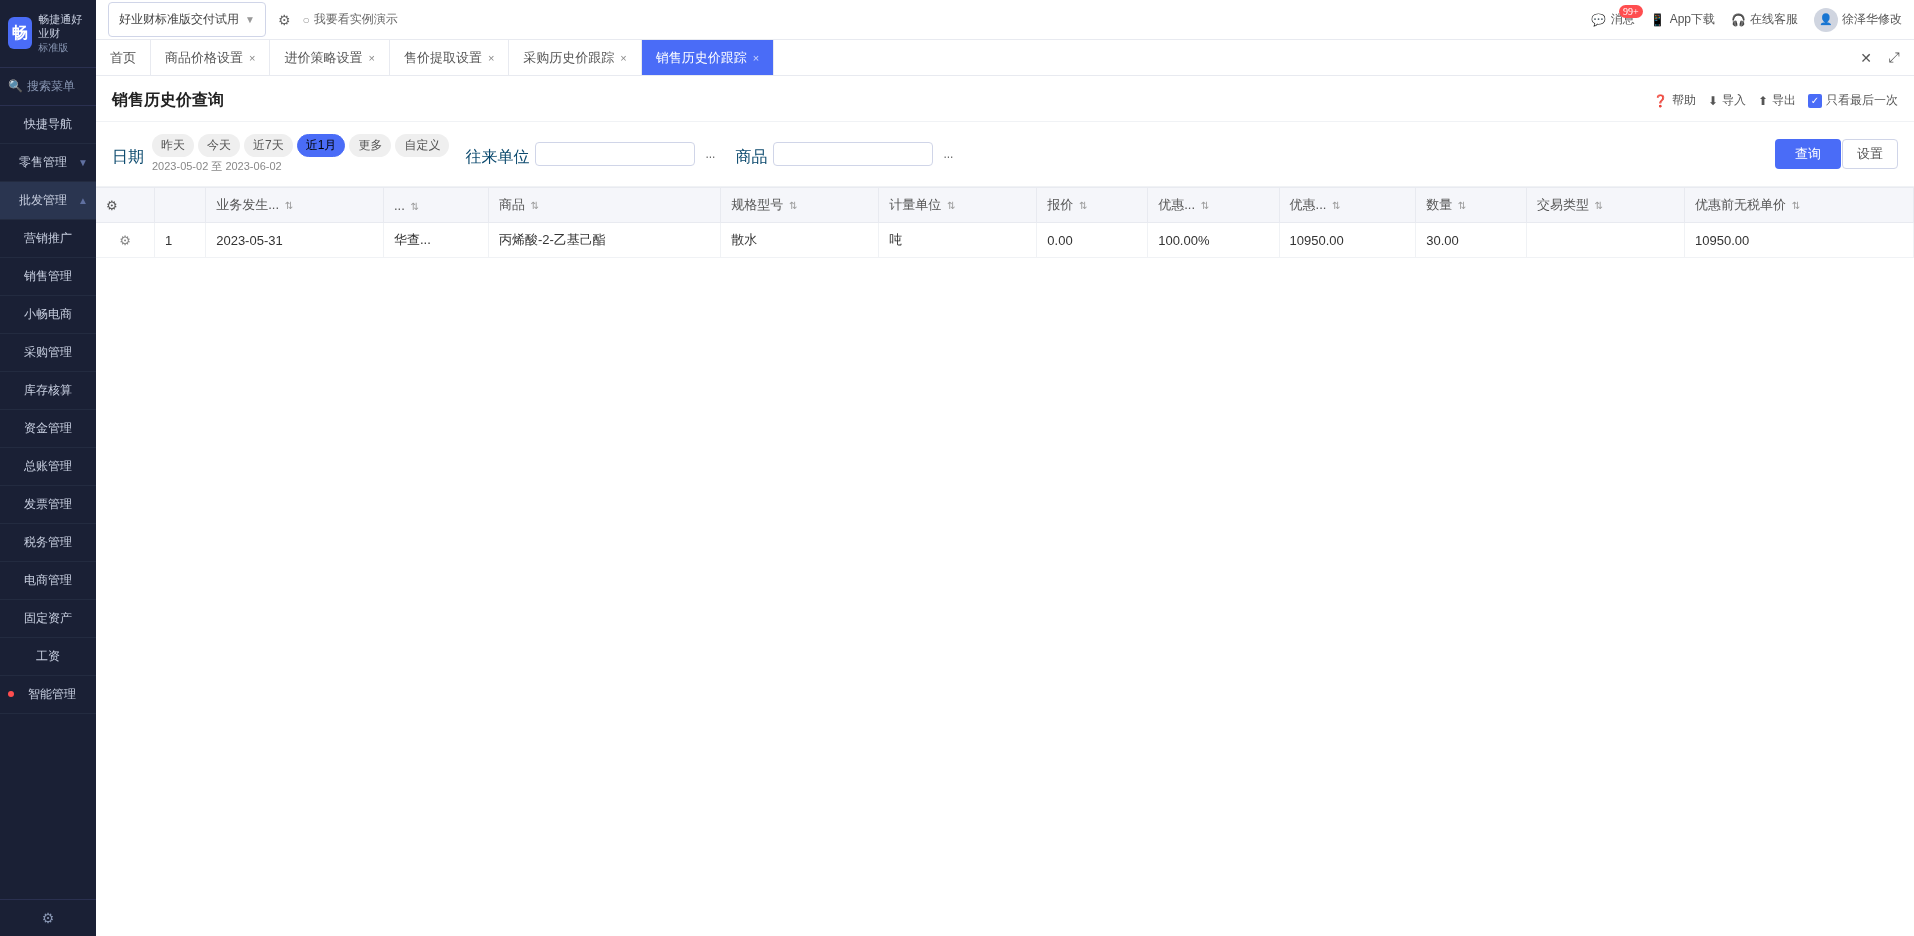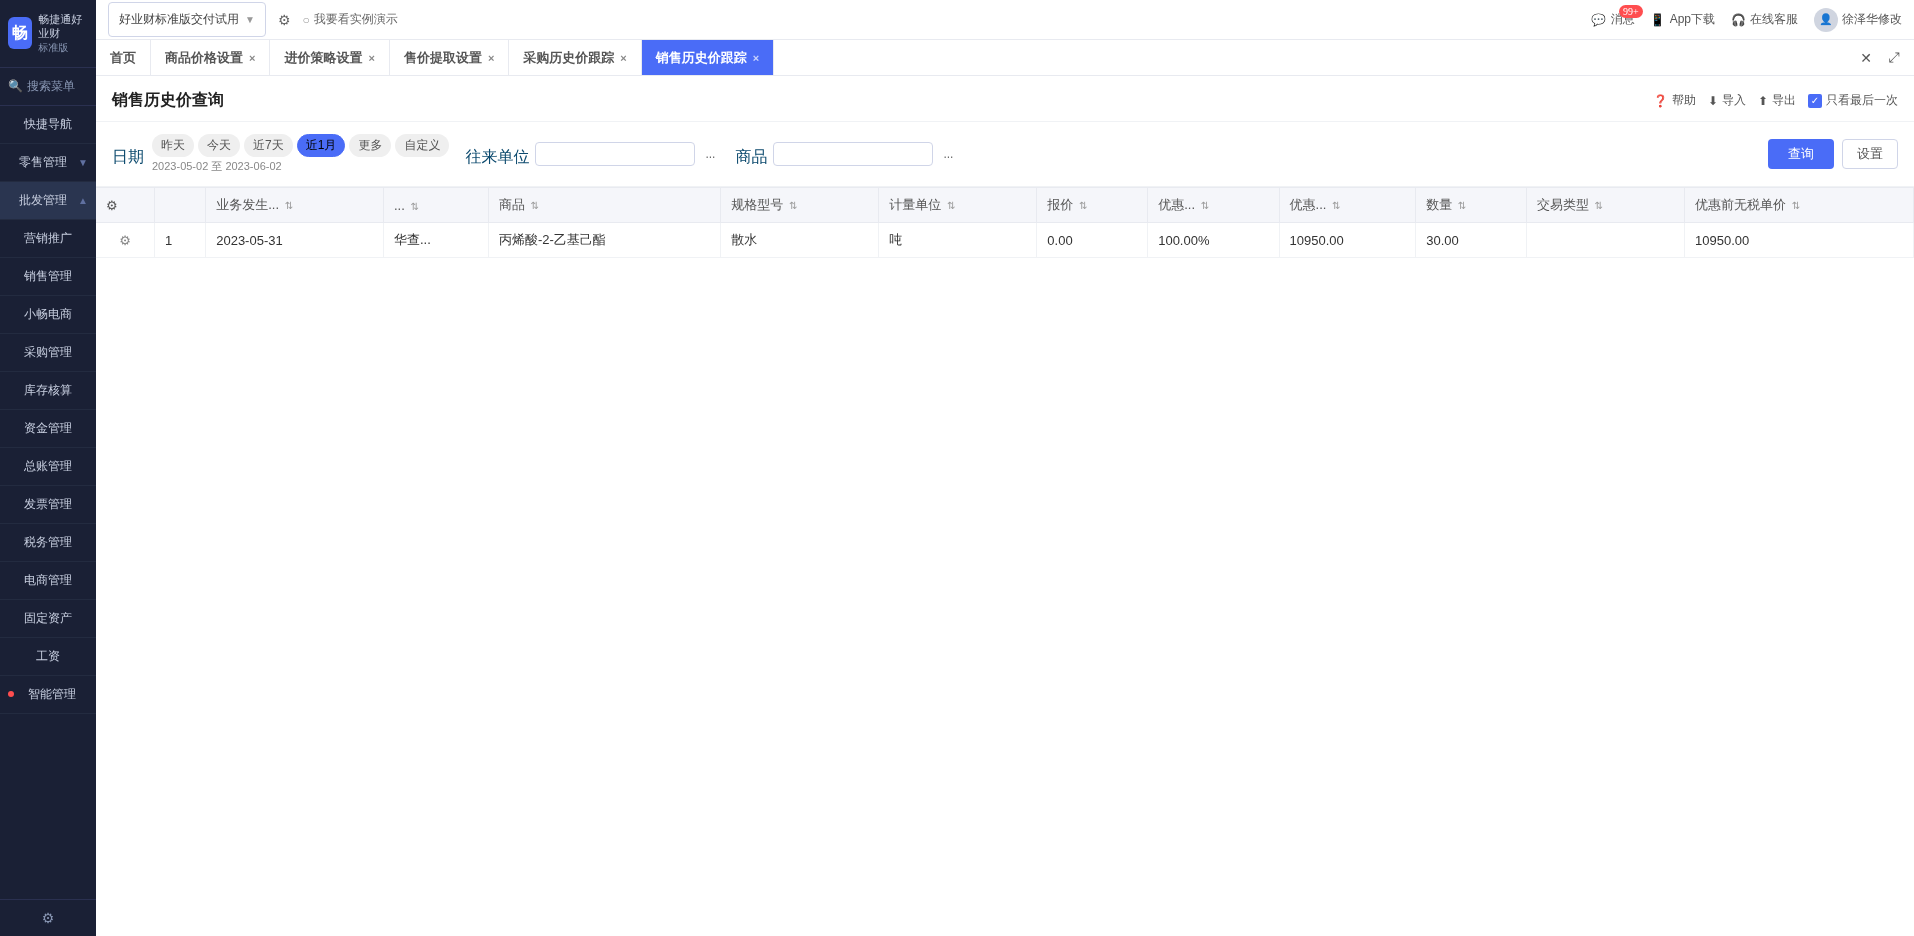--- a/index.html
+++ b/index.html
@@ -134,21 +134,20 @@
     .tab-item {
       height: 36px;
       display: flex; align-items: center;
       padding: 0 14px;
       font-size: 13px;
       color: #555;
       cursor: pointer;
       border-right: 1px solid #e8eaf0;
       white-space: nowrap;
       gap: 6px;
-      font-weight: bold;
     }
     .tab-item.active { background: #4a6cf7; color: white; }
     .tab-close { font-size: 11px; color: inherit; opacity: 0.7; }
     .tabbar-controls {
       margin-left: auto;
       display: flex; align-items: center;
       padding: 0 8px;
       gap: 4px;
     }
     .tabbar-ctrl-btn {
@@ -220,21 +219,21 @@
       font-size: 12px;
       width: 160px;
       color: #333;
       outline: none;
     }
     .filter-ellipsis {
       color: #666; font-size: 12px; cursor: pointer;
       padding: 4px;
     }
 
-    .filter-actions { display: flex; align-items: flex-end; gap: 8px; margin-left: auto; }
+    .filter-actions { display: flex; align-items: flex-end; gap: 1px; margin-left: auto; }
     .btn-query {
       background: #4a6cf7;
       color: white;
       border: none;
       border-radius: 4px;
       padding: 6px 20px;
       font-size: 13px;
       cursor: pointer;
     }
     .btn-settings {

